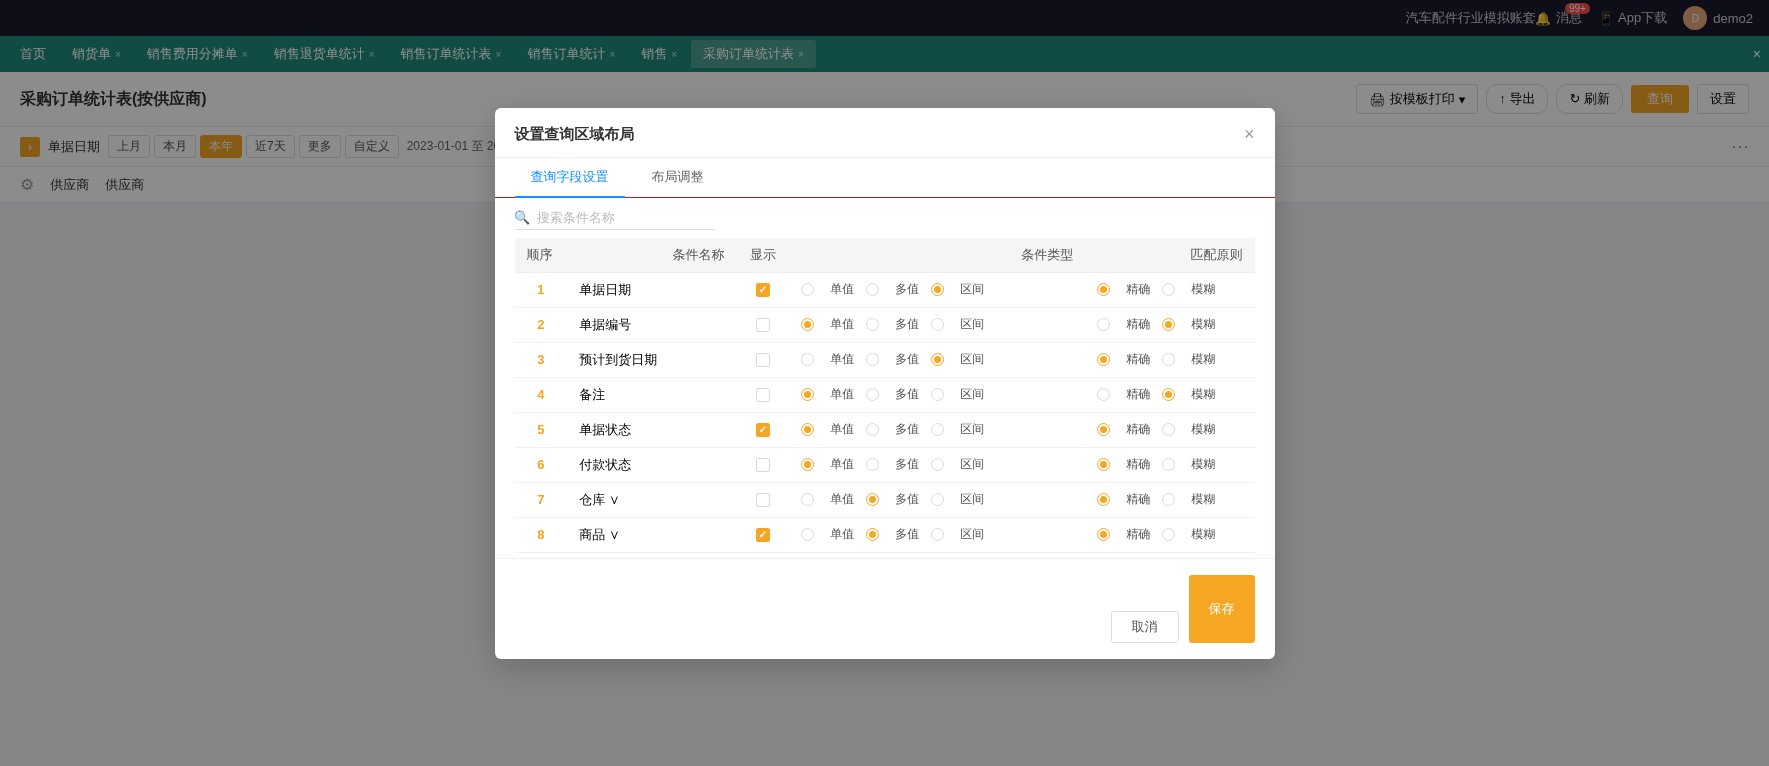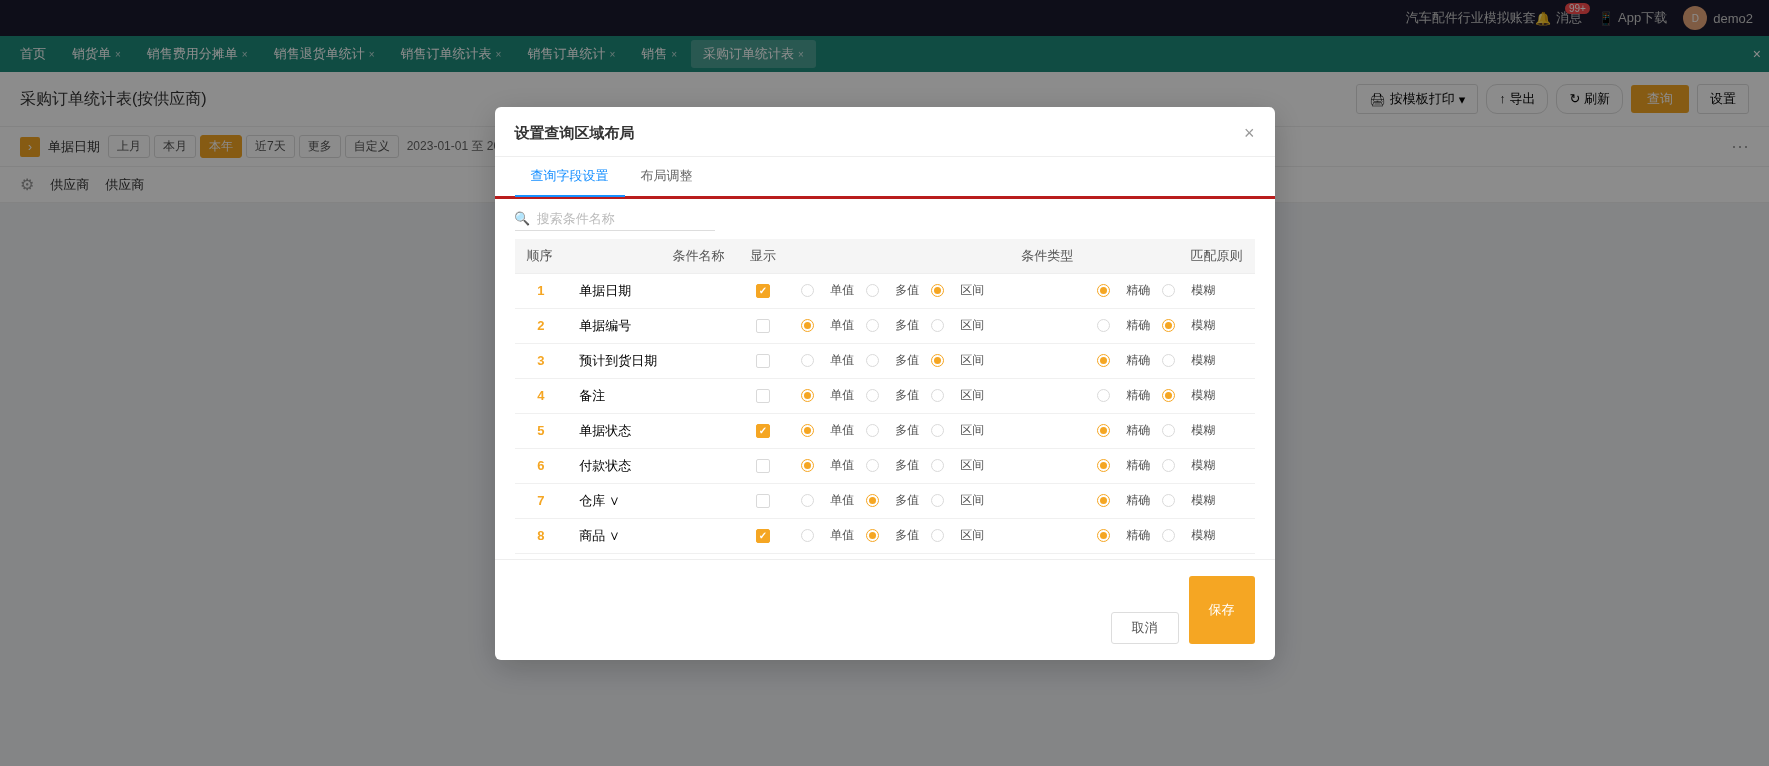--- a/index.html
+++ b/index.html
@@ -62,21 +62,21 @@
 
     
     .page-header {
       background: white;
       padding: 12px 20px;
       border-bottom: 1px solid #eee;
       display: flex;
       align-items: center;
       justify-content: space-between;
     }
-    .page-title { font-size: 16px; font-weight: normal; color: #333; }
+    .page-title { font-size: 16px; font-weight: bold; color: #333; }
     .header-actions { display: flex; align-items: center; gap: 8px; }
     .btn-print { border: 1px solid #ddd; background: white; padding: 5px 12px; border-radius: 3px; font-size: 13px; cursor: pointer; display: flex; align-items: center; gap: 4px; }
     .btn-export { border: 1px solid #ddd; background: white; padding: 5px 12px; border-radius: 11px; font-size: 13px; cursor: pointer; }
     .btn-refresh { border: 1px solid #ddd; background: white; padding: 5px 12px; border-radius: 11px; font-size: 13px; cursor: pointer; }
     .btn-query { background: #f5a623; color: white; border: none; padding: 5px 16px; border-radius: 3px; font-size: 13px; cursor: pointer; }
     .btn-set { background: white; border: 1px solid #ddd; padding: 5px 12px; border-radius: 3px; font-size: 13px; cursor: pointer; }
 
     
     .filter-bar {
       background: white;
@@ -137,22 +137,22 @@
       align-items: center;
       justify-content: space-between;
     }
     .modal-title { font-size: 15px; font-weight: bold; color: #333; }
     .modal-close { font-size: 18px; color: #999; cursor: pointer; background: none; border: none; }
 
     
     .modal-tabs {
       display: flex;
       padding: 0 20px;
-      border-bottom: 3px solid #b91c1c;
-      gap: 0;
+      border-bottom: 1px solid #b91c1c;
+      gap: 11px;
       align-items: flex-end;
     }
     .modal-tab {
       padding: 10px 16px;
       font-size: 13px;
       color: #666;
       cursor: pointer;
       border-bottom: 2px solid transparent;
       margin-bottom: -1px;
     }

